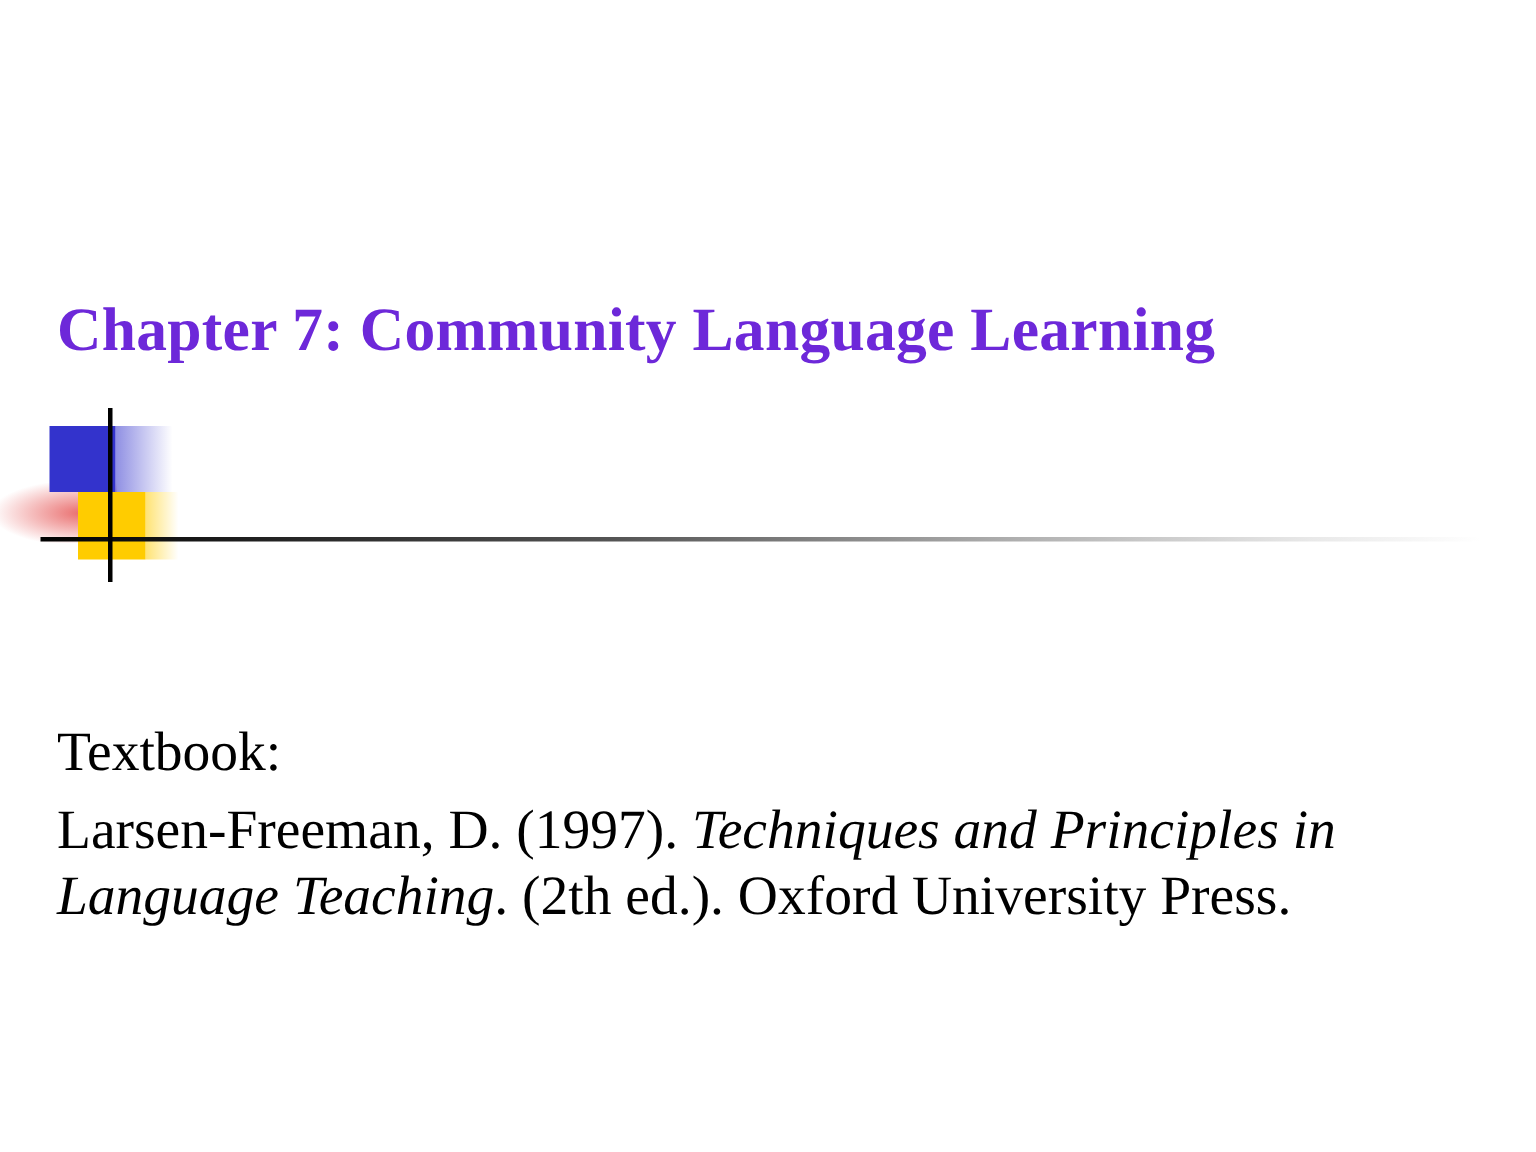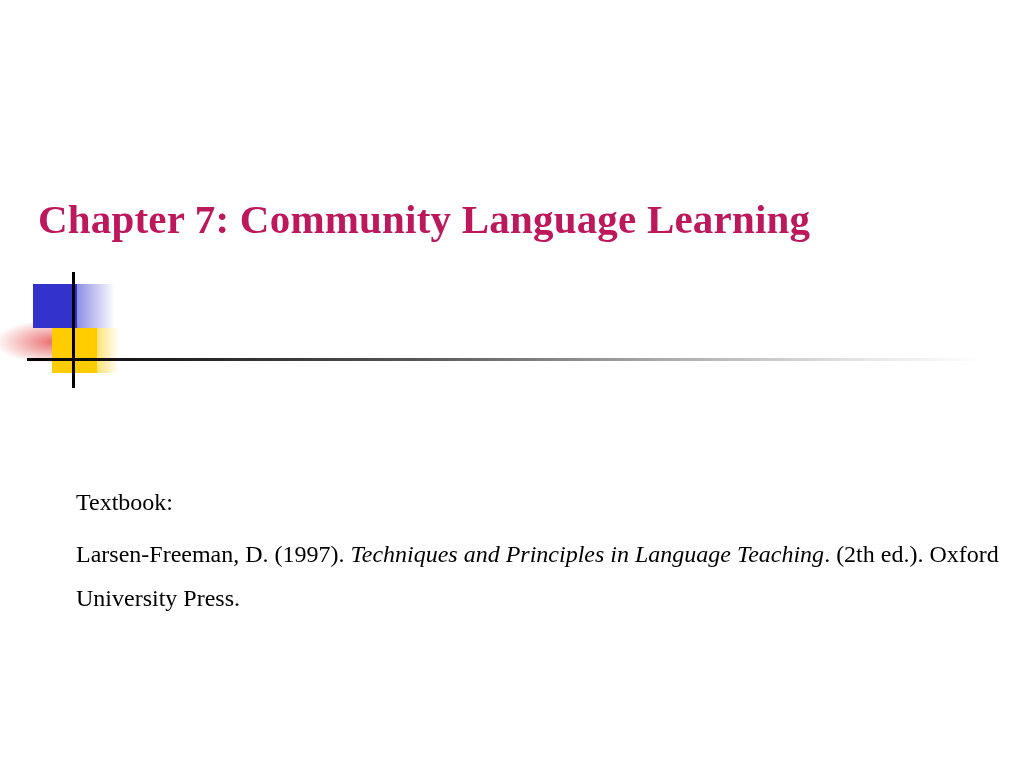--- a/index.html
+++ b/index.html
@@ -23,21 +23,21 @@
 
   
   .slide-title {
     position: absolute;
     left: 38px;
     top: 168px;
     width: 940px;
     font-family: "Liberation Serif", serif;
     font-size: 41px;
     line-height: 48px;
-    color: #be185d;
+    color: #6d28d9;
     letter-spacing: 0.2px;
     white-space: nowrap;
   }
 
   
   .deco {
     position: absolute;
     left: 0px;
     top: 268px;
     width: 1024px;
@@ -106,24 +106,23 @@
     background: #000000;
   }
 
   
   .body-block {
     position: absolute;
     left: 38px;
     top: 480px;
     width: 940px;
     font-family: "Liberation Serif", serif;
-    font-size: 24px;
+    font-size: 37px;
     line-height: 44px;
     color: #000000;
-    margin-left: 38px;
   }
   .body-line {
     margin: 0 0 8px 0;
   }
   .reference {
     margin: 0;
   }
   .reference .italic {
     font-style: italic;
   }

